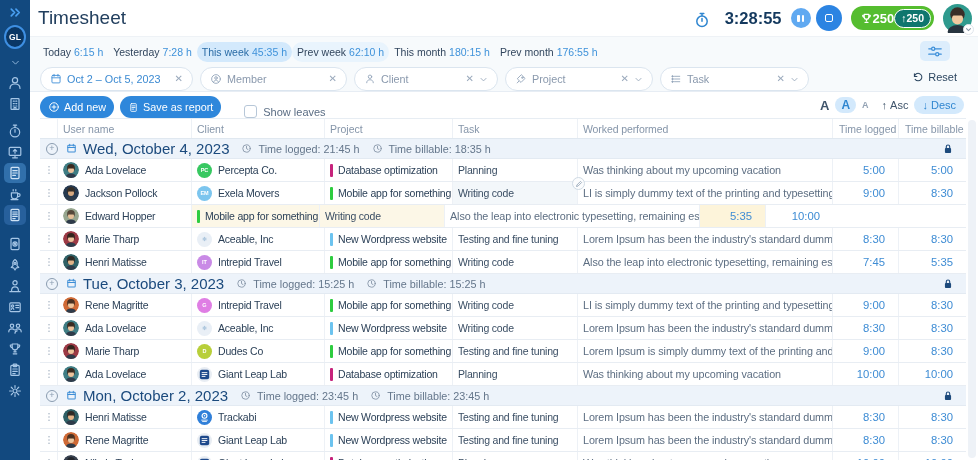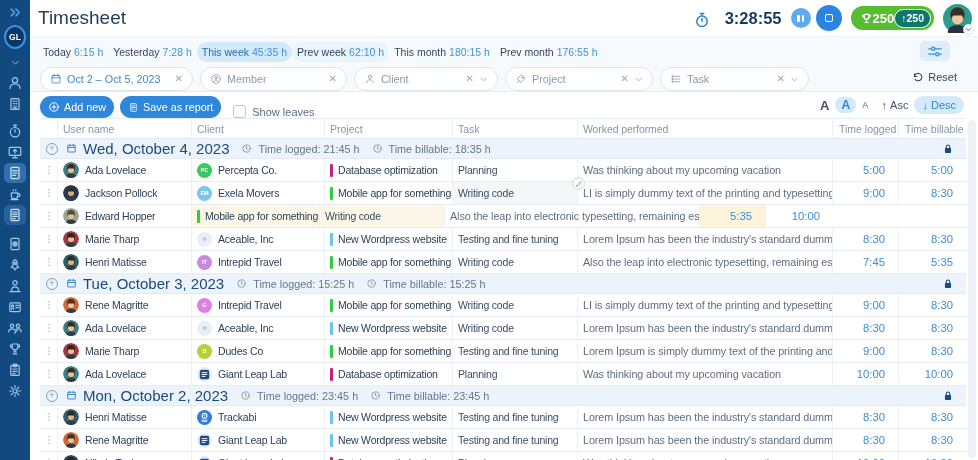--- a/index.html
+++ b/index.html
@@ -35,21 +35,21 @@
 .tab.hl{background:#e9f4fd}
 .slidersbtn{position:absolute;right:28px;top:4px;width:30px;height:20px;border-radius:5px;background:#dcedfc;display:flex;align-items:center;justify-content:center}
 .pills{position:absolute;left:10px;top:30px;display:flex;gap:7px}
 .fpill{height:24px;background:#fff;border:1px solid #dbe5ef;border-radius:13px;display:flex;align-items:center;gap:5px;padding:0 9px;font-size:10.8px}
 .fpill .tx{flex:1;color:#8a99ad}
 .fpill.act .tx{color:#3b8ad2}
 .fpill .x{color:#9aa9bc;font-size:10px;line-height:1}
 .reset{position:absolute;right:21px;top:34px;display:flex;align-items:center;gap:4px;font-size:11px;color:#2c4660}
 .toolbar{position:absolute;left:0;right:0;top:92px;height:26px;background:#fff;display:flex;align-items:flex-end;padding-left:10px;gap:6px}
 .btn{height:22px;border-radius:11px;background:#2e87db;color:#fff;font-size:10.8px;display:flex;align-items:center;gap:4px;padding:0 8px}
-.chk{display:flex;align-items:center;gap:6px;margin-left:6px}
+.chk{display:flex;align-items:center;gap:6px;margin-left:17px}
 .chk .box{width:13px;height:13px;border:1.5px solid #b7c7d8;border-radius:3px;background:#fff}
 .chk .lb{font-size:11px;color:#5a6d84}
 .sorts{position:absolute;right:14px;top:0;height:26px;display:flex;align-items:center;gap:6px}
 .fA{font-size:13px;color:#3f546b;font-weight:600}
 .fApill{background:#d3e9fc;color:#2f86d0;border-radius:8px;padding:1px 6px;font-size:12px;font-weight:600}
 .fa{font-size:9px;color:#93a2b4;font-weight:600}
 .asc{display:flex;align-items:center;gap:3px;font-size:11px;color:#3f546b;margin-left:7px}
 .descp{display:flex;align-items:center;gap:3px;font-size:11px;color:#2f86d0;background:#d3e9fc;border-radius:11px;padding:3px 8px}
 .table{position:absolute;left:10px;top:118px;width:926px}
 .trow{display:flex;align-items:center;height:23px;border-bottom:1px solid #e8edf3;position:relative}

